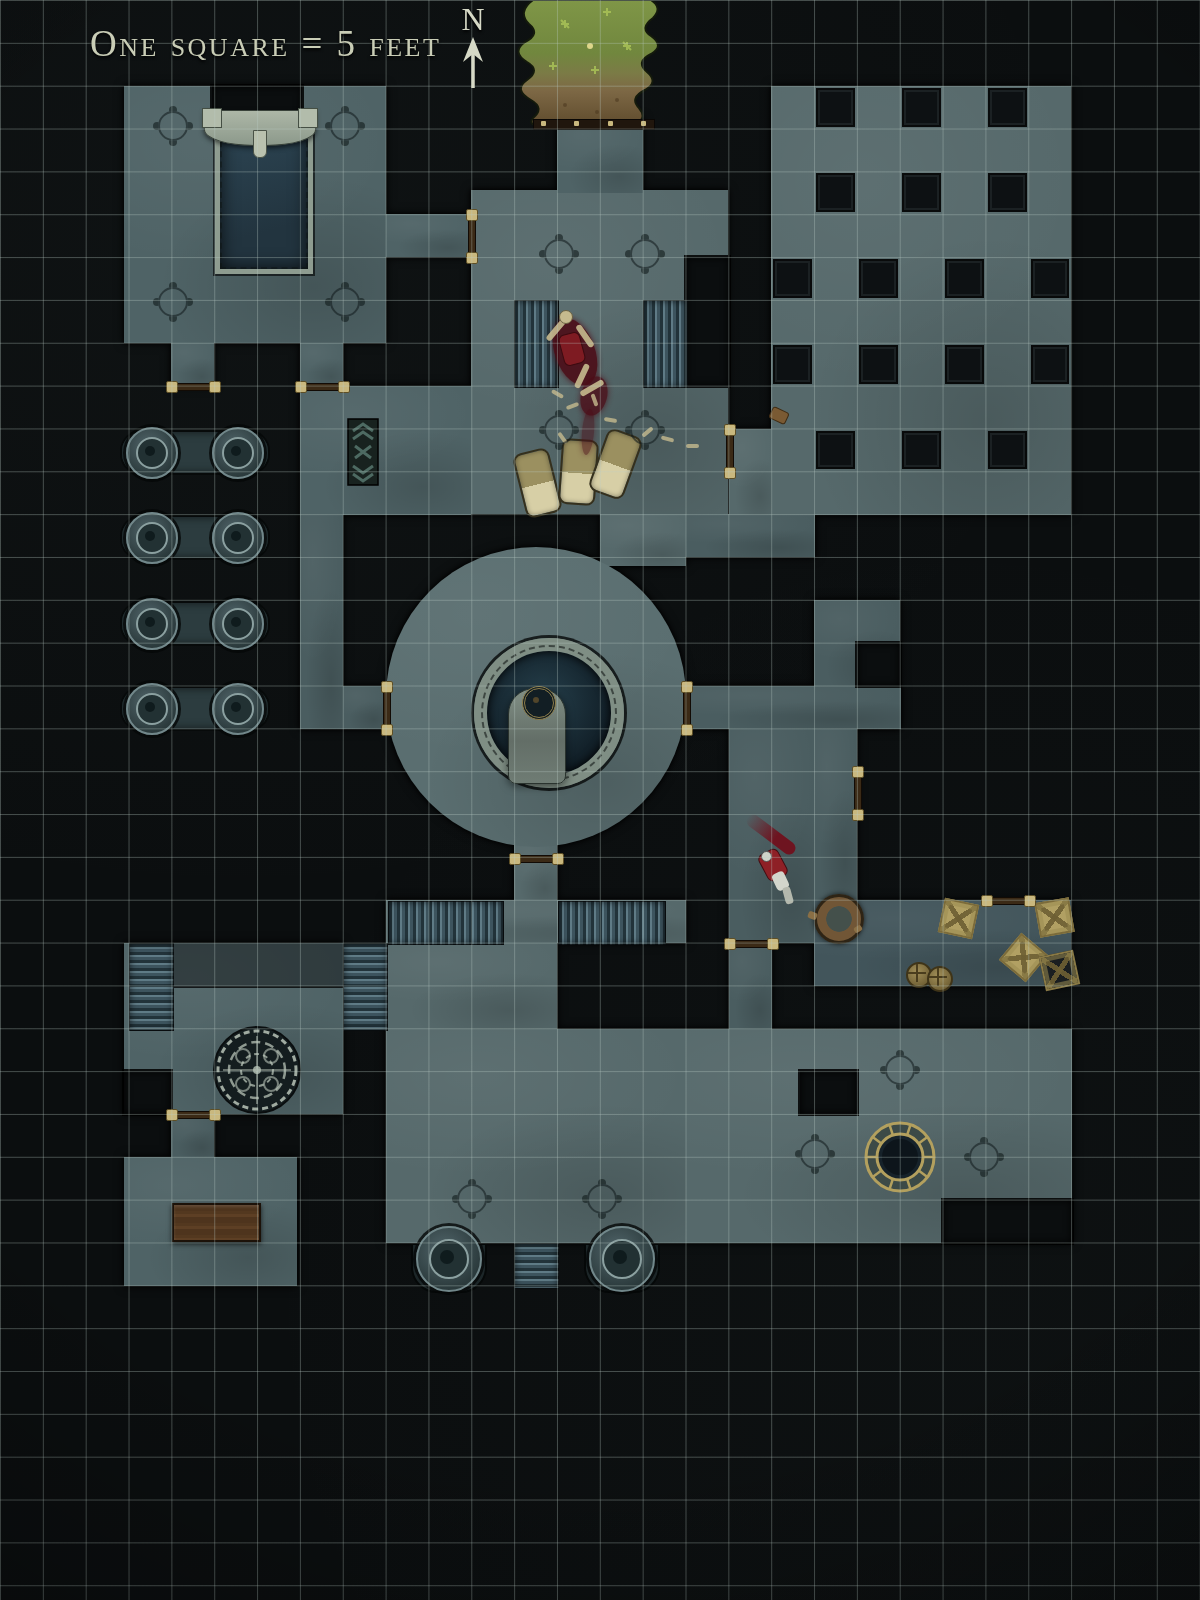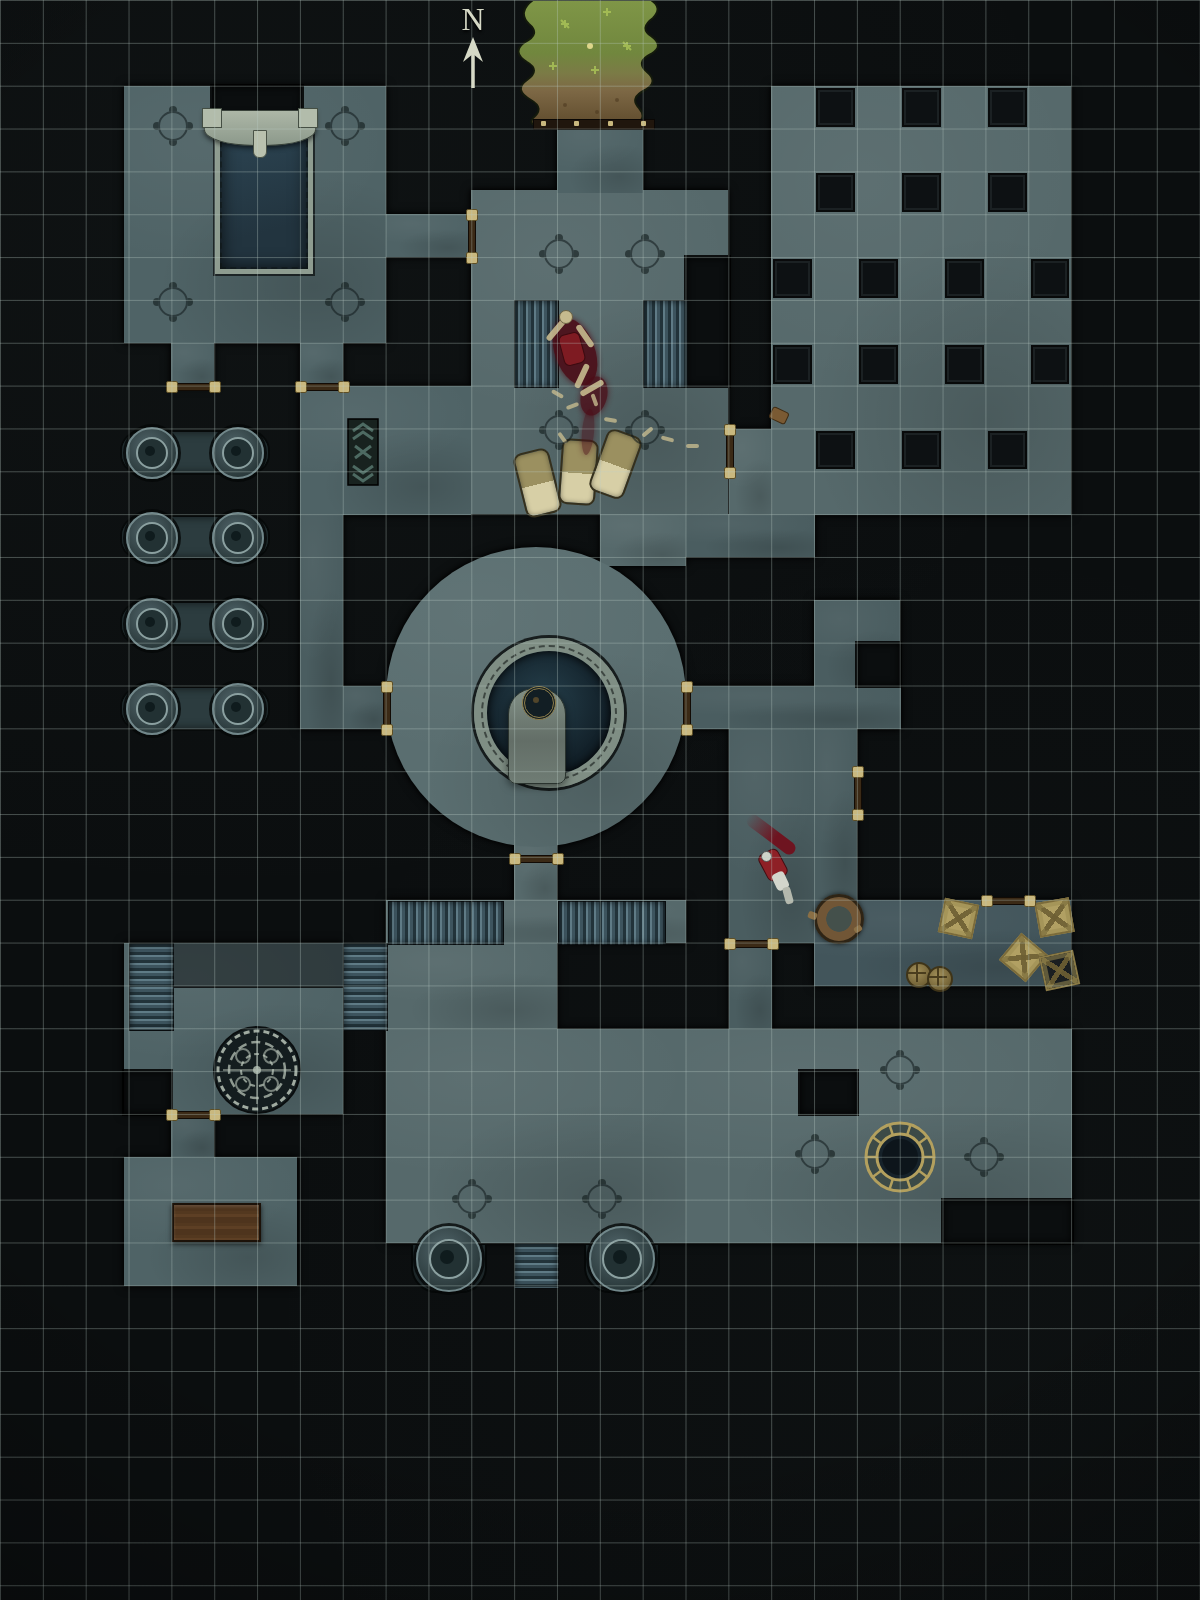--- a/index.html
+++ b/index.html
@@ -291,20 +291,23 @@
       <div style="position: absolute; left: 544px; top: 415px; width: 26px; height: 26px; border-radius: 50%; border: 2px solid rgba(16, 26, 27, 0.55); box-shadow: rgba(16, 26, 27, 0.6) 0px -16px 0px -11px, rgba(16, 26, 27, 0.6) 0px 16px 0px -11px, rgba(16, 26, 27, 0.6) -16px 0px 0px -11px, rgba(16, 26, 27, 0.6) 16px 0px 0px -11px;"></div>
       <div style="position: absolute; left: 630px; top: 415px; width: 26px; height: 26px; border-radius: 50%; border: 2px solid rgba(16, 26, 27, 0.55); box-shadow: rgba(16, 26, 27, 0.6) 0px -16px 0px -11px, rgba(16, 26, 27, 0.6) 0px 16px 0px -11px, rgba(16, 26, 27, 0.6) -16px 0px 0px -11px, rgba(16, 26, 27, 0.6) 16px 0px 0px -11px;"></div>
       <div style="position: absolute; left: 457px; top: 1184px; width: 26px; height: 26px; border-radius: 50%; border: 2px solid rgba(16, 26, 27, 0.55); box-shadow: rgba(16, 26, 27, 0.6) 0px -16px 0px -11px, rgba(16, 26, 27, 0.6) 0px 16px 0px -11px, rgba(16, 26, 27, 0.6) -16px 0px 0px -11px, rgba(16, 26, 27, 0.6) 16px 0px 0px -11px;"></div>
       <div style="position: absolute; left: 587px; top: 1184px; width: 26px; height: 26px; border-radius: 50%; border: 2px solid rgba(16, 26, 27, 0.55); box-shadow: rgba(16, 26, 27, 0.6) 0px -16px 0px -11px, rgba(16, 26, 27, 0.6) 0px 16px 0px -11px, rgba(16, 26, 27, 0.6) -16px 0px 0px -11px, rgba(16, 26, 27, 0.6) 16px 0px 0px -11px;"></div>
       <div style="position: absolute; left: 885px; top: 1055px; width: 26px; height: 26px; border-radius: 50%; border: 2px solid rgba(16, 26, 27, 0.55); box-shadow: rgba(16, 26, 27, 0.6) 0px -16px 0px -11px, rgba(16, 26, 27, 0.6) 0px 16px 0px -11px, rgba(16, 26, 27, 0.6) -16px 0px 0px -11px, rgba(16, 26, 27, 0.6) 16px 0px 0px -11px;"></div>
       <div style="position: absolute; left: 800px; top: 1139px; width: 26px; height: 26px; border-radius: 50%; border: 2px solid rgba(16, 26, 27, 0.55); box-shadow: rgba(16, 26, 27, 0.6) 0px -16px 0px -11px, rgba(16, 26, 27, 0.6) 0px 16px 0px -11px, rgba(16, 26, 27, 0.6) -16px 0px 0px -11px, rgba(16, 26, 27, 0.6) 16px 0px 0px -11px;"></div>
       <div style="position: absolute; left: 969px; top: 1142px; width: 26px; height: 26px; border-radius: 50%; border: 2px solid rgba(16, 26, 27, 0.55); box-shadow: rgba(16, 26, 27, 0.6) 0px -16px 0px -11px, rgba(16, 26, 27, 0.6) 0px 16px 0px -11px, rgba(16, 26, 27, 0.6) -16px 0px 0px -11px, rgba(16, 26, 27, 0.6) 16px 0px 0px -11px;"></div>
     </div>
   <div id="grid"></div>
   <div id="vignette"></div>
+  <div id="legend">
+    <span id="scale-label">One square = 5 feet</span>
+  </div>
   <div id="north">
     <span id="north-label">N</span>
     <svg width="26" height="54" viewBox="0 0 26 54">
       <line x1="13" y1="52" x2="13" y2="14" stroke="#d6d9c6" stroke-width="3.5"></line>
       <path d="M13,1 L3,26 L13,18 L23,26 Z" fill="#d6d9c6"></path>
     </svg>
   </div>
 </div>
 
 </body></html>

